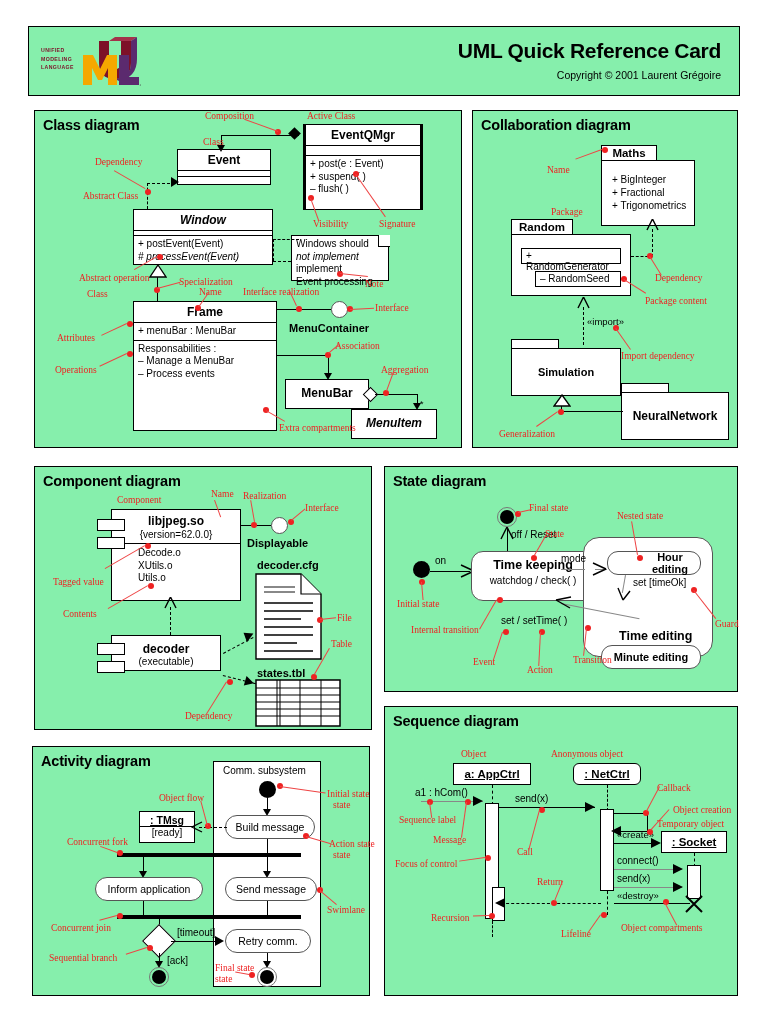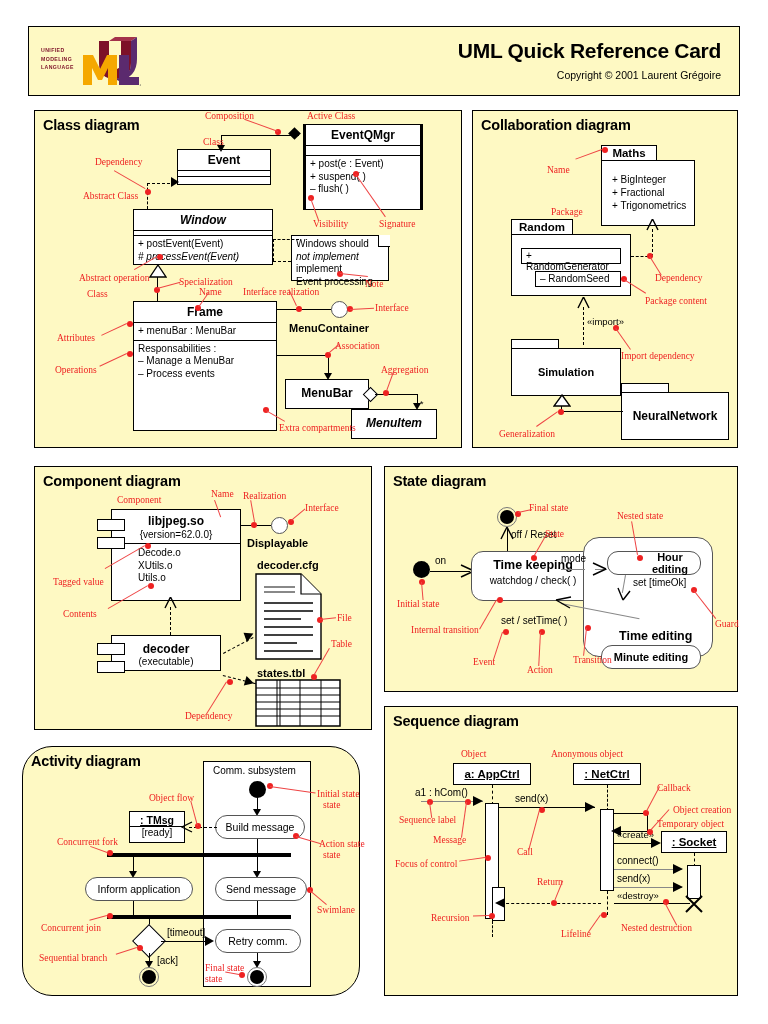--- a/index.html
+++ b/index.html
@@ -1,17 +1,17 @@
 <!DOCTYPE html>
 <html><head>
 <meta charset="utf-8">
 <style>
   html,body{margin:0;padding:0;background:#fff;}
   body{width:768px;height:1024px;position:relative;font-family:"Liberation Sans",sans-serif;overflow:hidden;}
-  .panel{position:absolute;border:1.5px solid #000;background:#fef9c3;box-sizing:border-box;}
+  .panel{position:absolute;border:1.5px solid #000;background:#86efac;box-sizing:border-box;}
   .panel-title{position:absolute;font-weight:bold;font-size:14.5px;color:#000;letter-spacing:-0.2px;}
   
   #header{left:28px;top:26px;width:712px;height:70px;}
   #header-title{position:absolute;right:18px;top:12px;font-size:21px;font-weight:bold;letter-spacing:-0.3px;}
   #header-copy{position:absolute;right:18px;top:42px;font-size:10.5px;}
   
   #logo{position:absolute;left:12px;top:8px;width:100px;height:54px;}
   .logo-words{position:absolute;left:0;top:11px;font-size:5.2px;font-weight:bold;color:#7d1128;line-height:8.5px;letter-spacing:0.4px;}
   
   .ann{position:absolute;color:#ee2222;font-family:"Liberation Serif",serif;font-size:9.5px;white-space:nowrap;line-height:10px;}
@@ -511,21 +511,21 @@
   <div class="panel-title" style="left:8px;top:6px;">Sequence diagram</div>
 
   <div class="seqbox" style="left:68px;top:56px;width:78px;height:22px;">
     <span>a: AppCtrl</span>
   </div>
   <div class="life" style="left:107px;top:78px;height:20px;"></div>
   <div class="foc" style="left:100px;top:96px;width:14px;height:116px;"></div>
   <div class="foc" style="left:107px;top:180px;width:13px;height:34px;"></div>
   <div class="life" style="left:107px;top:214px;height:16px;"></div>
 
-  <div class="seqbox" style="left:188px;top:56px;width:68px;height:22px;">
+  <div class="seqbox" style="left:188px;top:56px;width:68px;height:22px;border-radius:6px;">
     <span>: NetCtrl</span>
   </div>
   <div class="life" style="left:222px;top:78px;height:26px;"></div>
   <div class="foc" style="left:215px;top:102px;width:14px;height:82px;"></div>
   <div class="life" style="left:222px;top:184px;height:24px;"></div>
 
   <div class="seqbox" style="left:276px;top:124px;width:66px;height:22px;">
     <span>: Socket</span>
   </div>
   <div class="life" style="left:309px;top:146px;height:14px;"></div>
@@ -599,26 +599,26 @@
   <div class="lead" style="left:169px;top:194px;width:22px;transform:rotate(-68deg);"></div>
 
   <div class="ann" style="left:46px;top:206px;">Recursion</div>
   <div class="dot" style="left:104px;top:206px;"></div>
   <div class="lead" style="left:104px;top:209px;width:16px;transform:rotate(178deg);"></div>
 
   <div class="ann" style="left:176px;top:222px;">Lifeline</div>
   <div class="dot" style="left:216px;top:205px;"></div>
   <div class="lead" style="left:216px;top:208px;width:22px;transform:rotate(125deg);"></div>
 
-  <div class="ann" style="left:236px;top:216px;">Nested destruction</div>
+  <div class="ann" style="left:236px;top:216px;">Object compartments</div>
   <div class="dot" style="left:278px;top:192px;"></div>
   <div class="lead" style="left:280px;top:195px;width:26px;transform:rotate(62deg);"></div>
 </div>
 
-<div class="panel" style="left:22px;top:746px;width:338px;height:250px;border-radius:30px;">
+<div class="panel" style="left:32px;top:746px;width:338px;height:250px;">
   <div class="panel-title" style="left:8px;top:6px;">Activity diagram</div>
 
   <div class="swim" style="left:180px;top:14px;width:108px;height:226px;"></div>
   <div class="lbl" style="left:190px;top:18px;">Comm. subsystem</div>
 
   <div class="blob" style="left:226px;top:34px;width:17px;height:17px;"></div>
   <div class="ln lnv" style="left:234px;top:51px;height:16px;"></div>
   <div class="tri" style="left:230px;top:62px;border-left:4px solid transparent;border-right:4px solid transparent;border-top:7px solid #000;"></div>
 
   <div class="act" style="left:192px;top:68px;width:90px;height:24px;">

